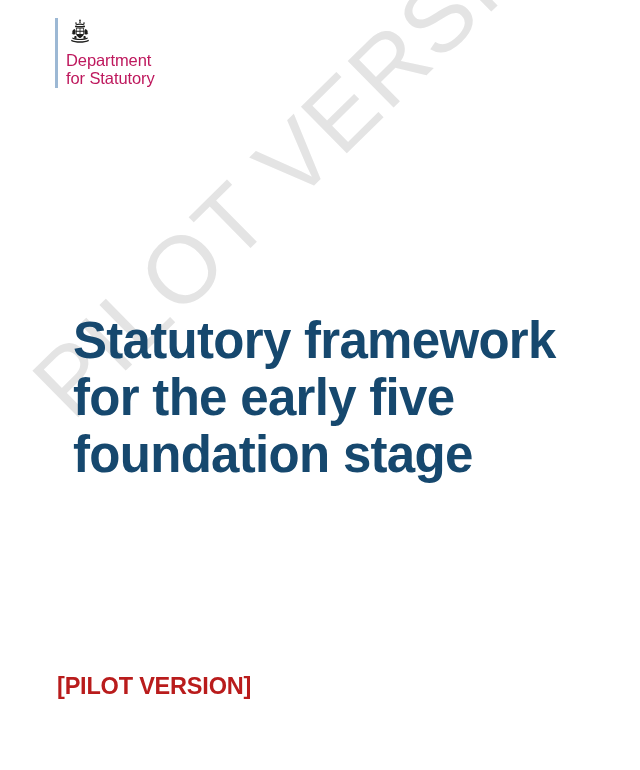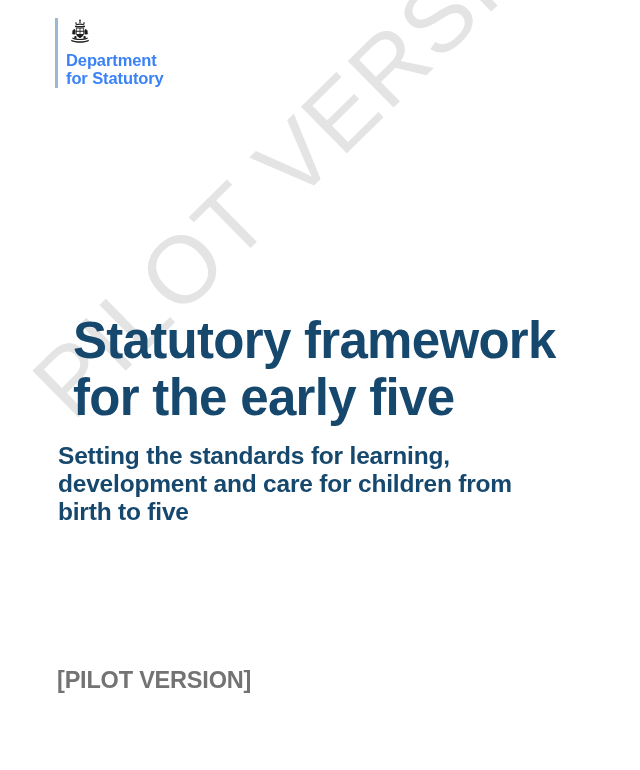--- a/index.html
+++ b/index.html
@@ -71,22 +71,22 @@
   .crest {
     width: 28px;
     height: 28px;
     display: block;
     margin-bottom: 5px;
   }
   .dept-name {
     font-family: "Liberation Sans", sans-serif;
     font-size: 16.5px;
     line-height: 18px;
-    font-weight: 700;
-    color: #3b82f6;
+    font-weight: 400;
+    color: #be185d;
     letter-spacing: -0.1px;
   }
   .dept-name .line2 { display: block; }
 
   
   .title-block {
     position: absolute;
     left: 57px;
     top: 296px;
     width: 545px;
@@ -121,21 +121,22 @@
     top: 663px;
     z-index: 2;
   }
   .pilot-line {
     display: block;
     font-family: "Liberation Sans", sans-serif;
     font-size: 23.5px;
     font-weight: 700;
     line-height: 34px;
     letter-spacing: -0.2px;
-    color: #737373;
+    color: #b91c1c;
+    margin-top: 6px;
   }
 </style>
 </head>
 <body>
 
 <div class="page">
 
   <div class="watermark-layer">
     <div class="watermark-text">PILOT VERSION</div>
   </div>
@@ -170,25 +171,21 @@
         <span>Department</span>
         <span class="line2">for Statutory</span>
       </span>
     </div>
   </div>
 
   <div class="title-block">
     <h1 class="doc-title">
       <span class="tline">Statutory framework</span>
       <span class="tline">for the early five</span>
+      <span class="tline">foundation stage</span>
     </h1>
-    <p class="doc-subtitle">
-      <span class="sline">Setting the standards for learning,</span>
-      <span class="sline">development and care for children from</span>
-      <span class="sline">birth to five</span>
-    </p>
   </div>
 
   <div class="pilot-block">
     <span class="pilot-line">[PILOT VERSION]</span>
   </div>
 
 </div>
 
 </body></html>

